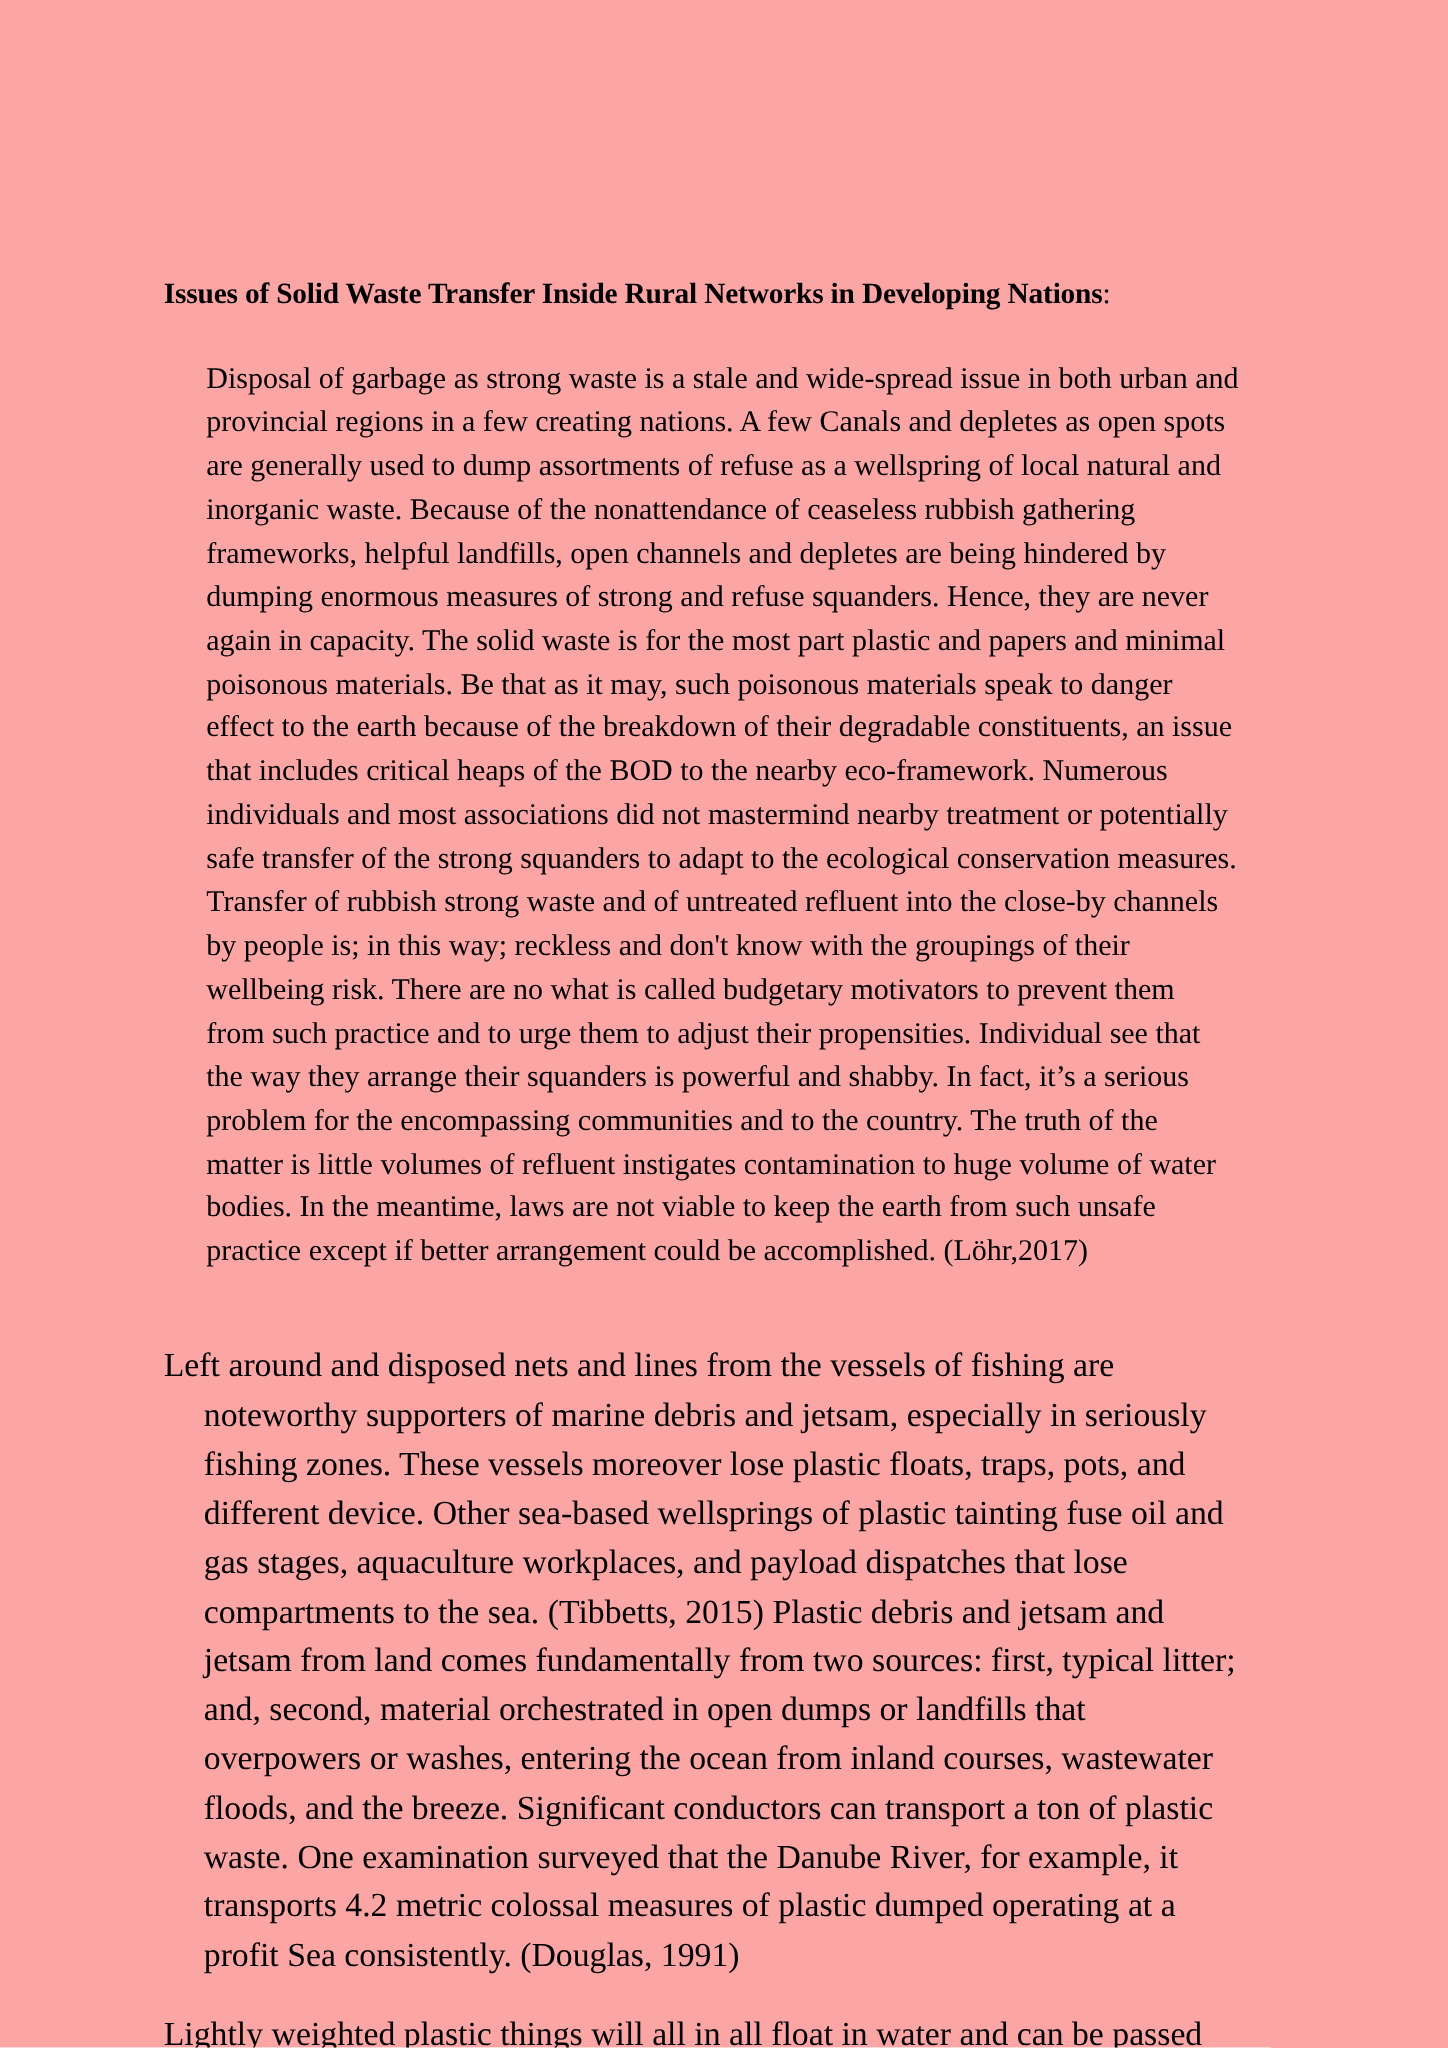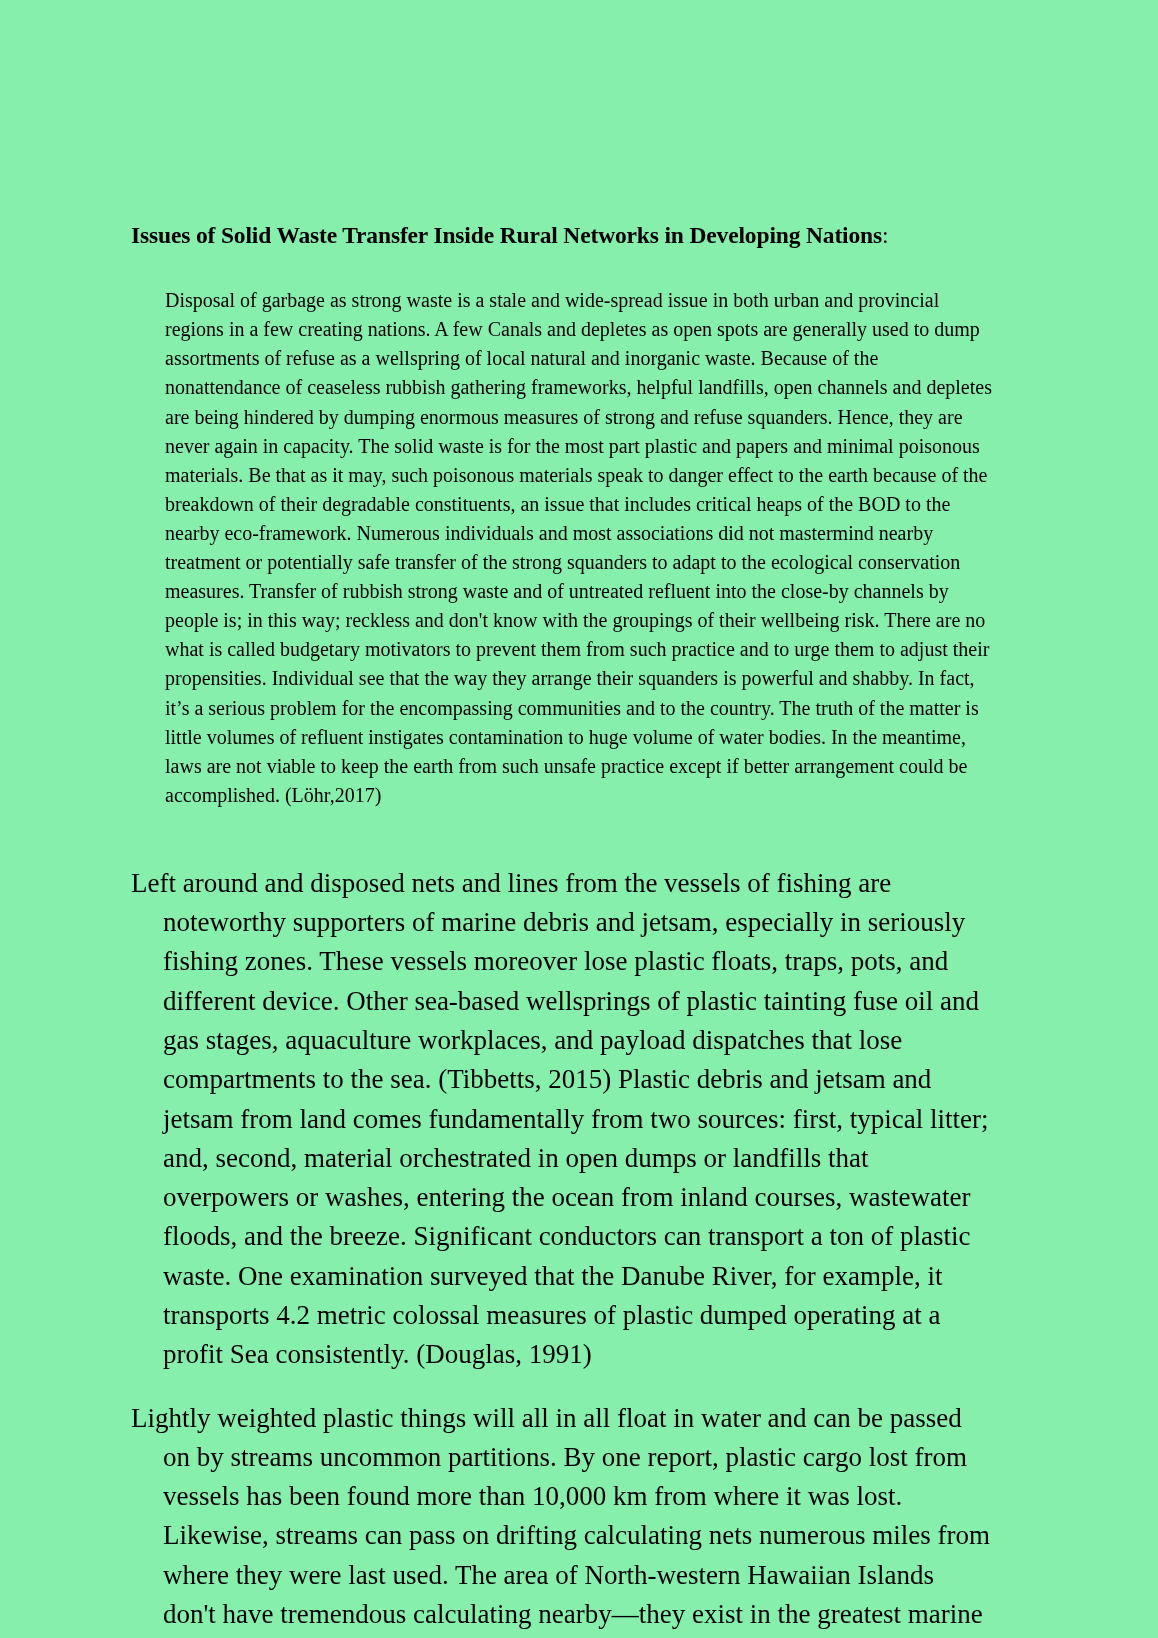--- a/index.html
+++ b/index.html
@@ -13,41 +13,41 @@
     font-family: "Liberation Serif", "DejaVu Serif", serif;
     color: #000000;
     -webkit-font-smoothing: antialiased;
   }
   .page {
     position: relative;
     width: 1158px;
     height: 1638px;
     box-sizing: border-box;
     padding: 218px 166px 0 131px;
-    background: #86efac;
+    background: #fca5a5;
   }
   .doc-body {
     font-size: 23.5px;
     line-height: 1.455;
     text-align: left;
   }
   h2.heading {
     font-size: 23.5px;
     font-weight: bold;
     margin: 0 0 0 0;
     line-height: 1.455;
     letter-spacing: -0.15px;
   }
   .heading-colon {
     font-weight: normal;
   }
   .block-quote {
     margin: 0;
     padding: 0 0 0 34px;
-    font-size: 20px;
+    font-size: 24px;
     line-height: 1.455;
   }
   .spacer-sm { height: 24px; }
   .spacer-md { height: 30px; }
   .spacer-lg { height: 34px; }
   .hanging {
     margin: 0;
     padding-left: 32px;
     text-indent: -32px;
     font-size: 27px;

